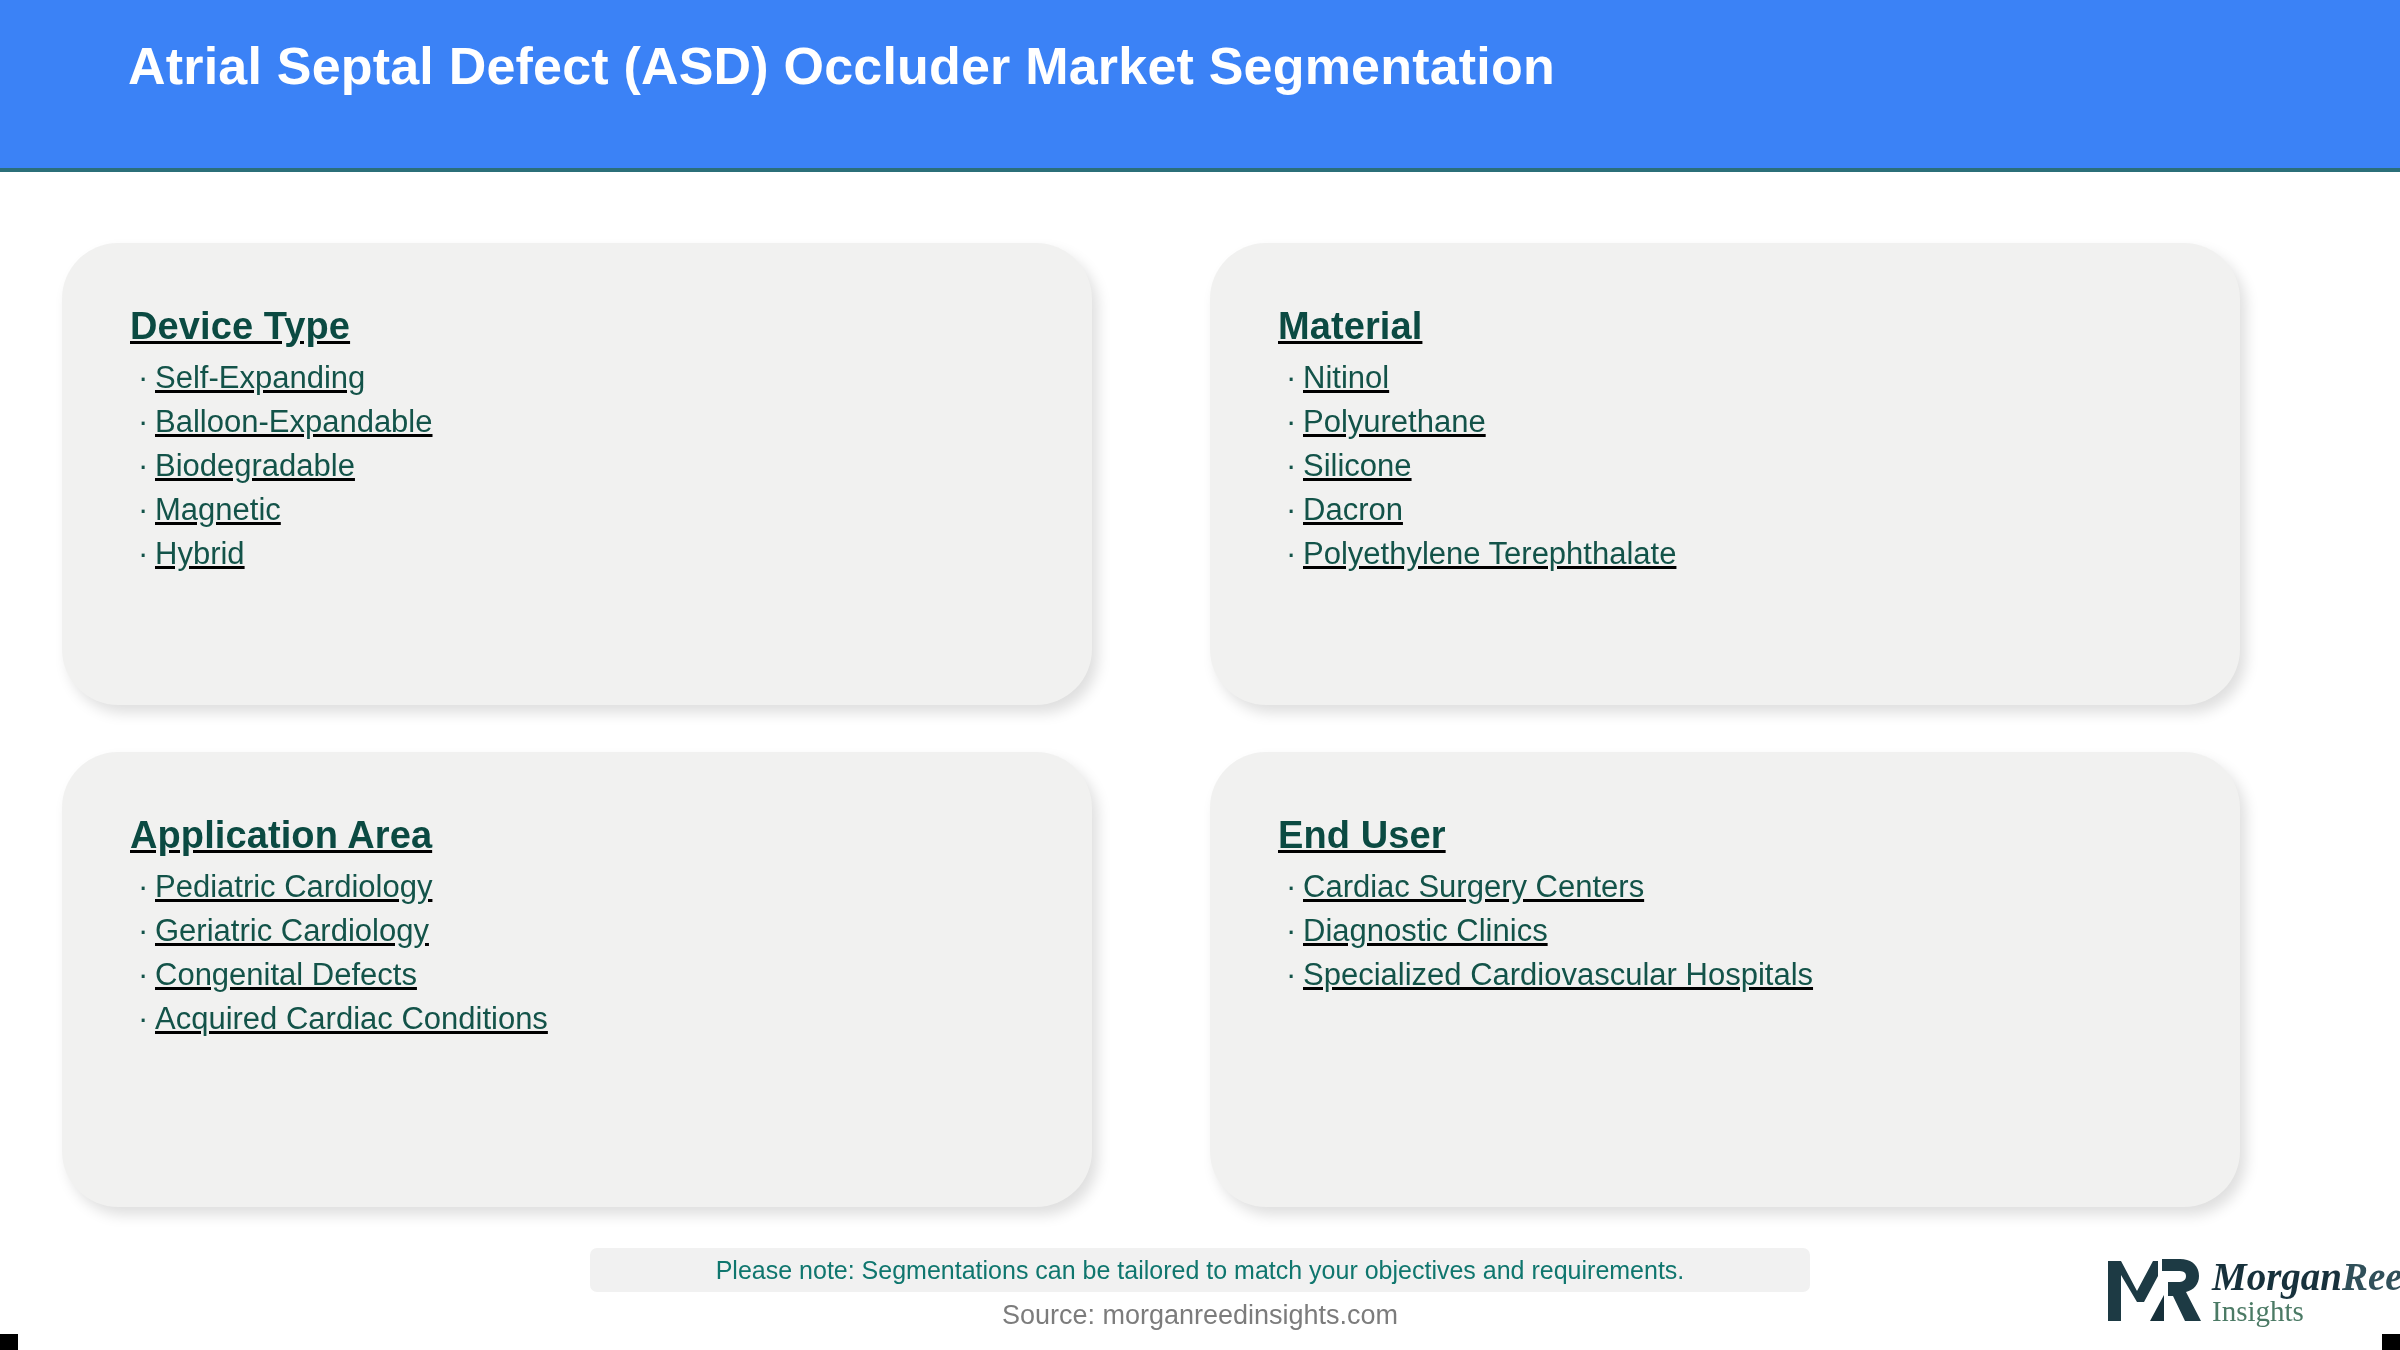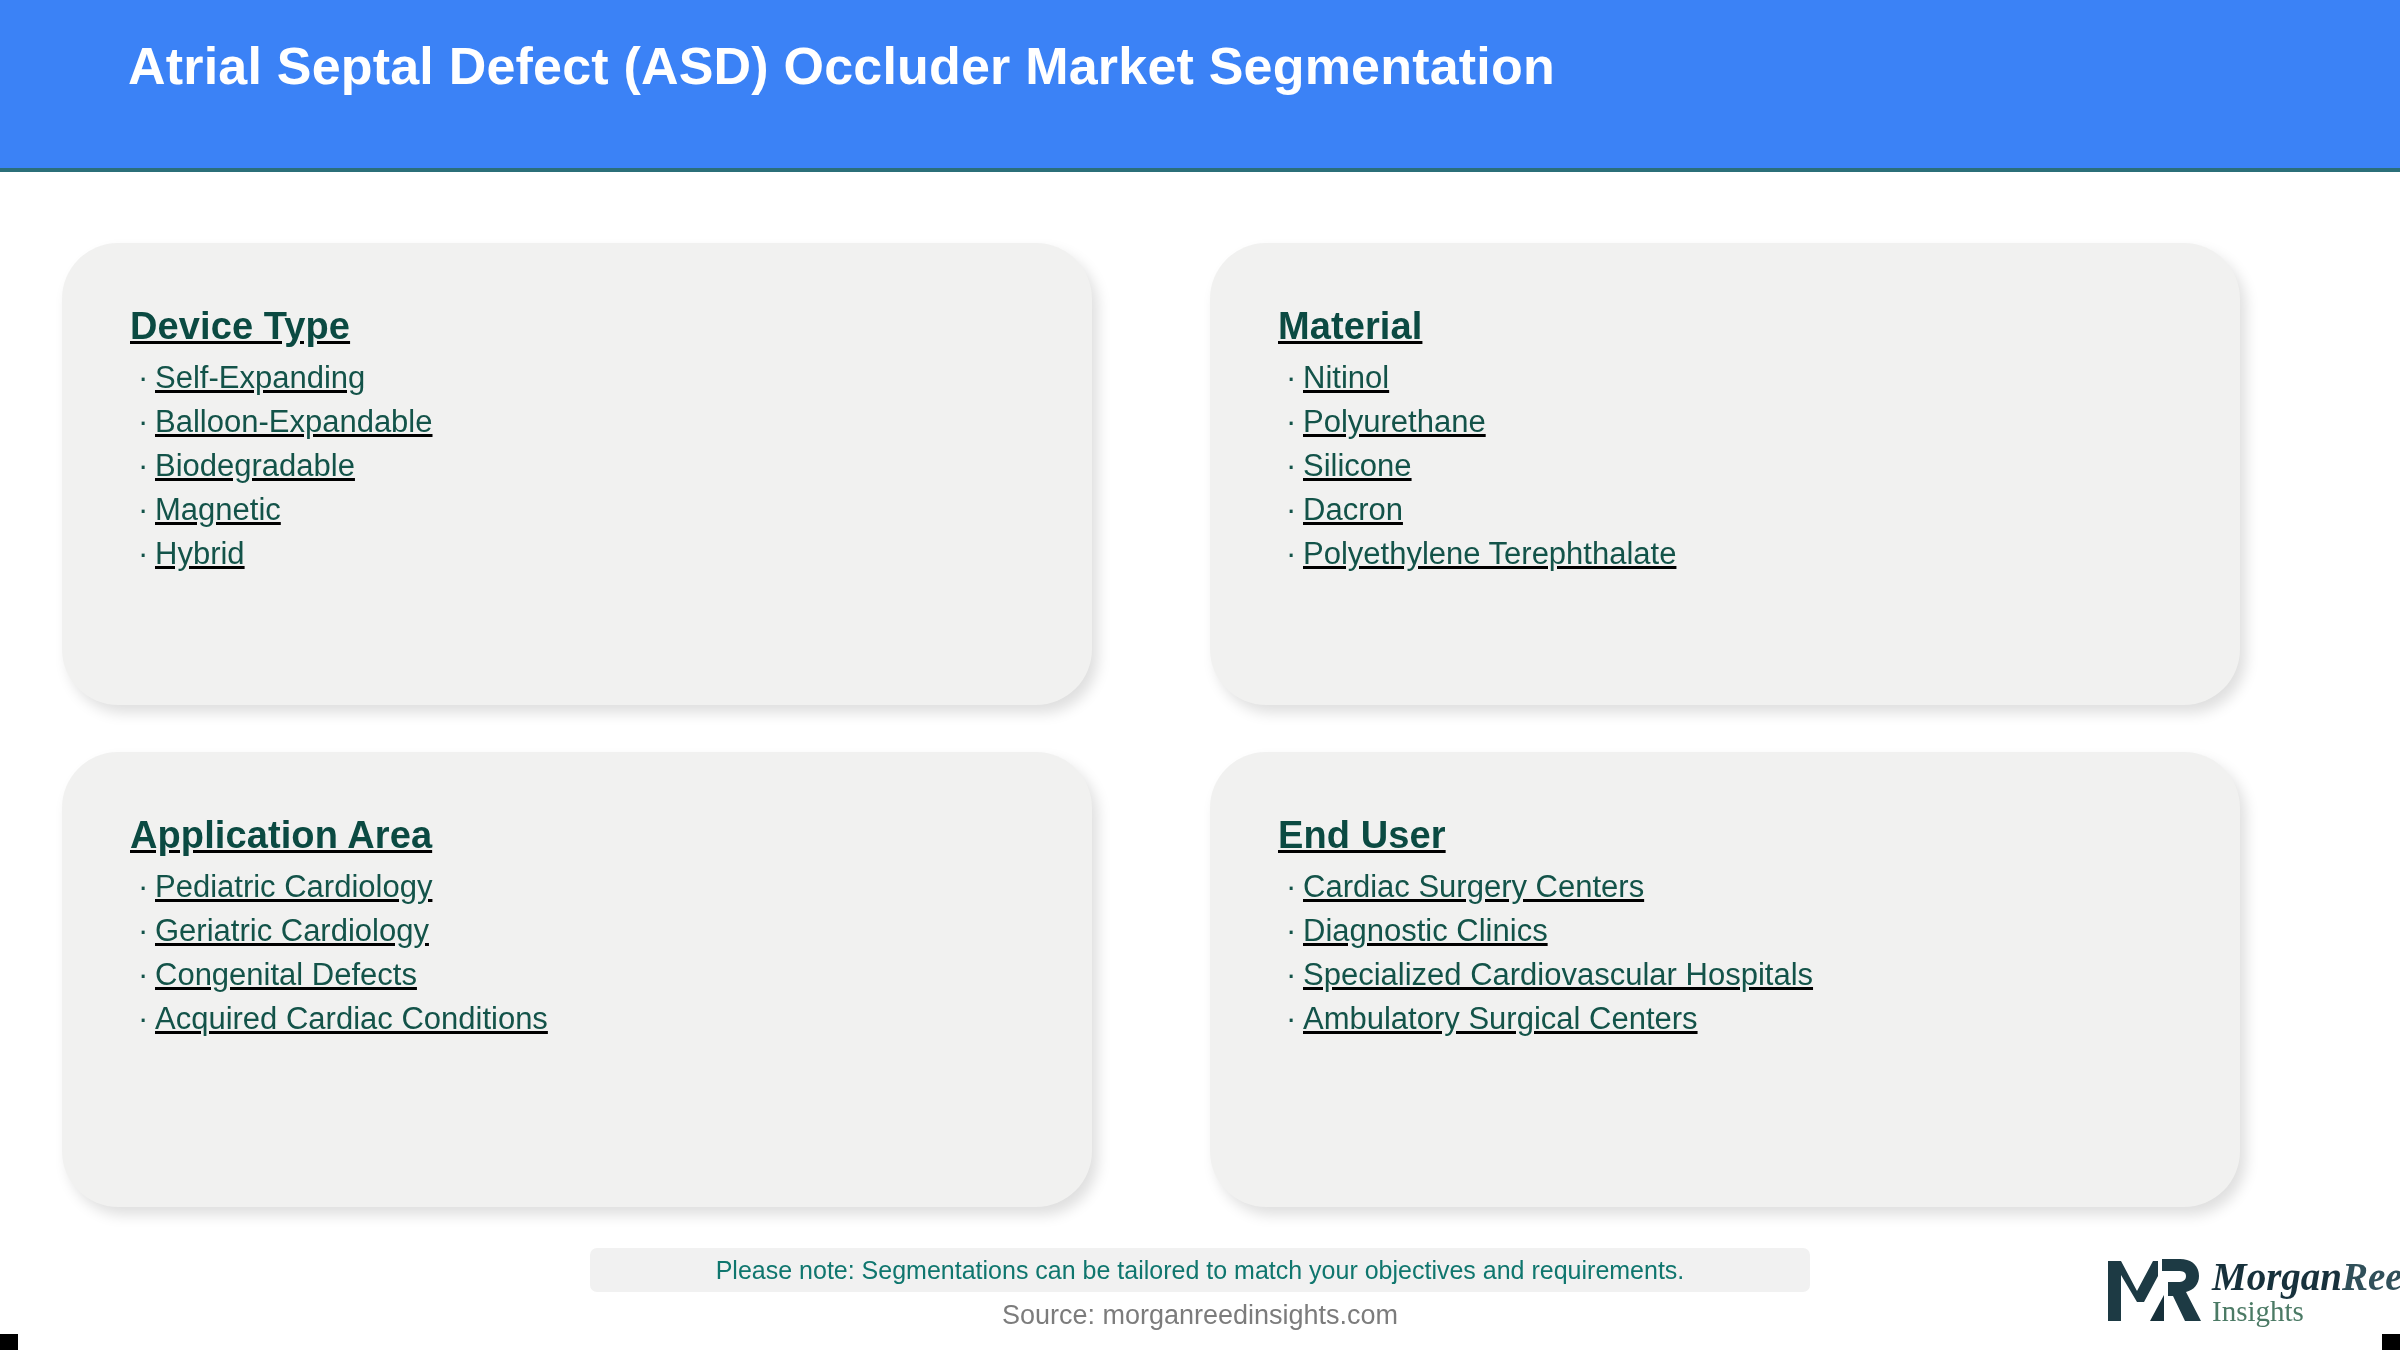--- a/index.html
+++ b/index.html
@@ -222,21 +222,20 @@
         <li><span class="bullet">·</span><span>Acquired Cardiac Conditions</span></li>
       </ul>
     </div>
 
     <div class="card pos-br">
       <div class="card-title">End User</div>
       <ul class="card-list">
         <li><span class="bullet">·</span><span>Cardiac Surgery Centers</span></li>
         <li><span class="bullet">·</span><span>Diagnostic Clinics</span></li>
         <li><span class="bullet">·</span><span>Specialized Cardiovascular Hospitals</span></li>
-        <li><span class="bullet">·</span><span>Ambulatory Surgical Centers</span></li>
       </ul>
     </div>
 
   </div>
 
   <div class="footer">
 
     <div class="note-box">
       <span class="note-text">Please note: Segmentations can be tailored to match your objectives and requirements.</span>
     </div>

